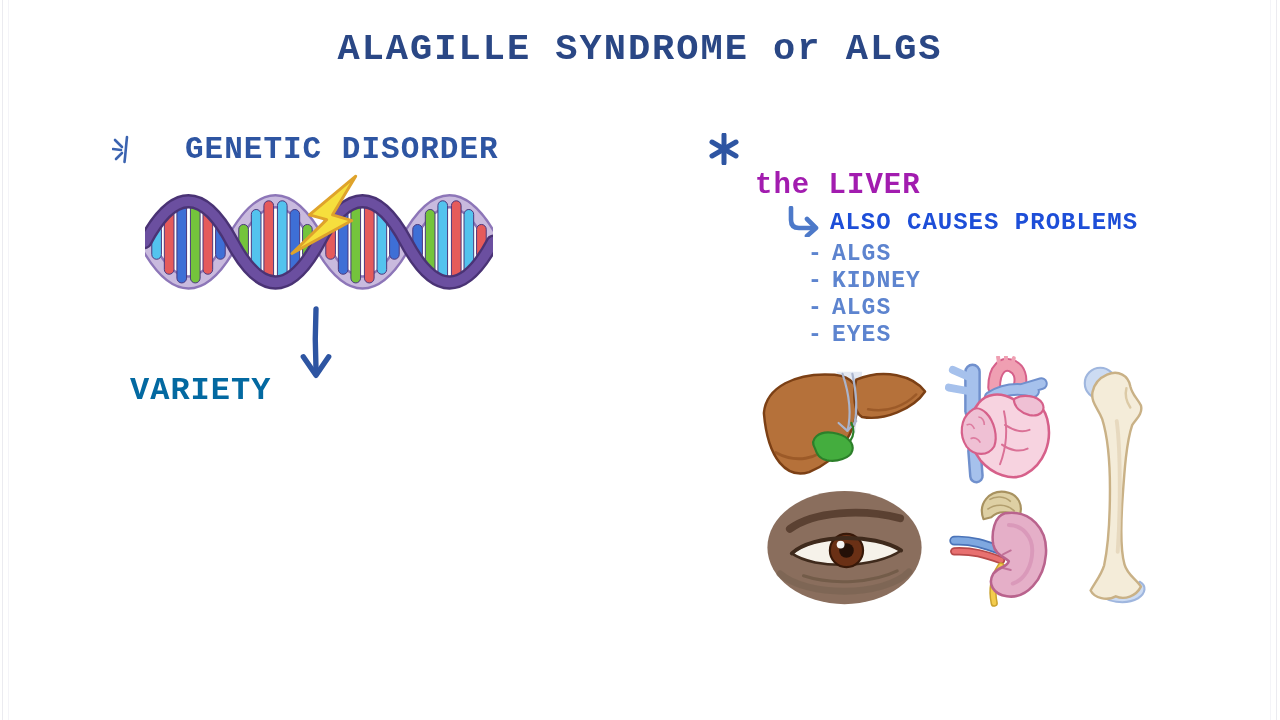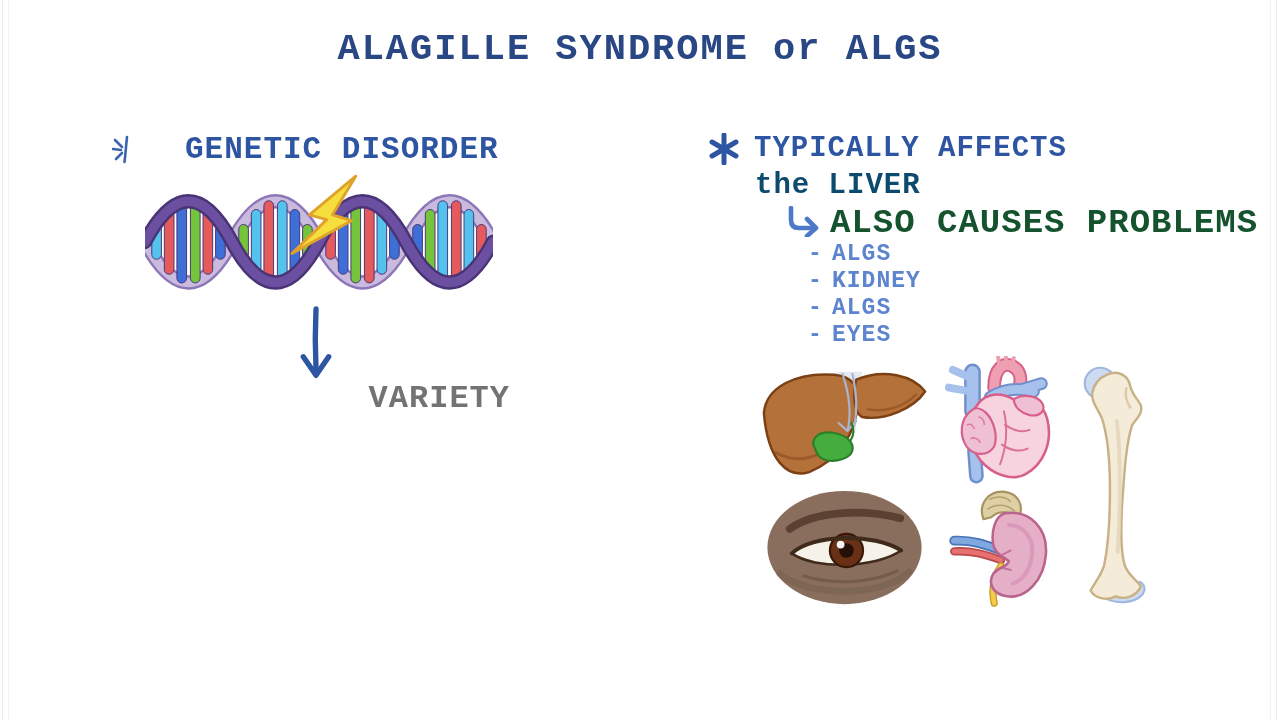--- a/index.html
+++ b/index.html
@@ -17,31 +17,31 @@
   .title{
     position:absolute;left:0;top:28px;width:100%;text-align:center;
     font-size:37px;font-weight:700;letter-spacing:2px;color:#2a4785;
   }
   
   .l-heading{position:absolute;left:112px;top:130px;display:flex;align-items:flex-start;gap:43px;}
   .l-heading .txt{font-size:31px;color:#2e55a2;line-height:40px;}
   .mini-ast{margin:4px 10px 0 0;}
   .dna-wrap{position:absolute;left:145px;top:170px;width:348px;height:136px;}
   .down-arrow{position:absolute;left:294px;top:306px;width:44px;height:82px;}
-  .variety{position:absolute;left:130px;top:380px;width:380px;text-align:right;color:#737373;}
+  .variety{position:absolute;left:130px;top:372px;width:380px;text-align:left;color:#0369a1;}
   .variety .ln1{font-size:32px;line-height:37px;}
   .variety .ln2{font-size:32px;line-height:37px;}
 
   
   .r-line1{position:absolute;left:708px;top:131px;display:flex;align-items:center;}
   .r-line1 .txt{font-size:29px;color:#2e55a2;}
   .big-ast{margin-right:14px;margin-top:2px;}
-  .r-line2{position:absolute;left:755px;top:169px;font-size:29px;color:#0c4a6e;text-align:center;}
+  .r-line2{position:absolute;left:755px;top:169px;font-size:29px;color:#a21caf;text-align:center;}
   .r-line3{position:absolute;left:786px;top:206px;display:flex;align-items:flex-end;}
-  .r-line3 .txt{font-size:34px;color:#14532d;letter-spacing:1px;line-height:32px;}
+  .r-line3 .txt{font-size:24px;color:#1d4ed8;letter-spacing:1px;line-height:32px;}
   .hook{margin-right:8px;margin-bottom:2px;}
   .r-list{position:absolute;left:808px;top:241px;color:#5d84cf;}
   .r-list .row{font-size:23px;line-height:27px;display:flex;}
   .r-list .dash{width:24px;}
 
   .organ{position:absolute;}
   .o-liver{left:758px;top:362px;}
   .o-heart{left:943px;top:356px;}
   .o-bone{left:1078px;top:360px;}
   .o-eye{left:763px;top:488px;}
@@ -125,21 +125,20 @@
   </div>
 
   <div class="r-line1">
     <svg class="big-ast" width="32" height="32" viewBox="0 0 32 32">
       <g stroke="#2e55a2" stroke-width="5" stroke-linecap="round">
         <path d="M16,2 L16,30"></path>
         <path d="M4,9 L28,23"></path>
         <path d="M28,9 L4,23"></path>
       </g>
     </svg>
-    <span class="txt hand">TYPICALLY AFFECTS</span>
   </div>
   <div class="r-line2 hand">the LIVER</div>
 
   <div class="r-line3">
     <svg class="hook" width="36" height="31" viewBox="0 0 36 31">
       <g stroke="#4d79c9" stroke-width="4.6" stroke-linecap="round" stroke-linejoin="round" fill="none">
         <path d="M5,2 L5,14 Q5,22 13,22 L28,22"></path>
         <path d="M21,13 L30,22 L21,30"></path>
       </g>
     </svg>

